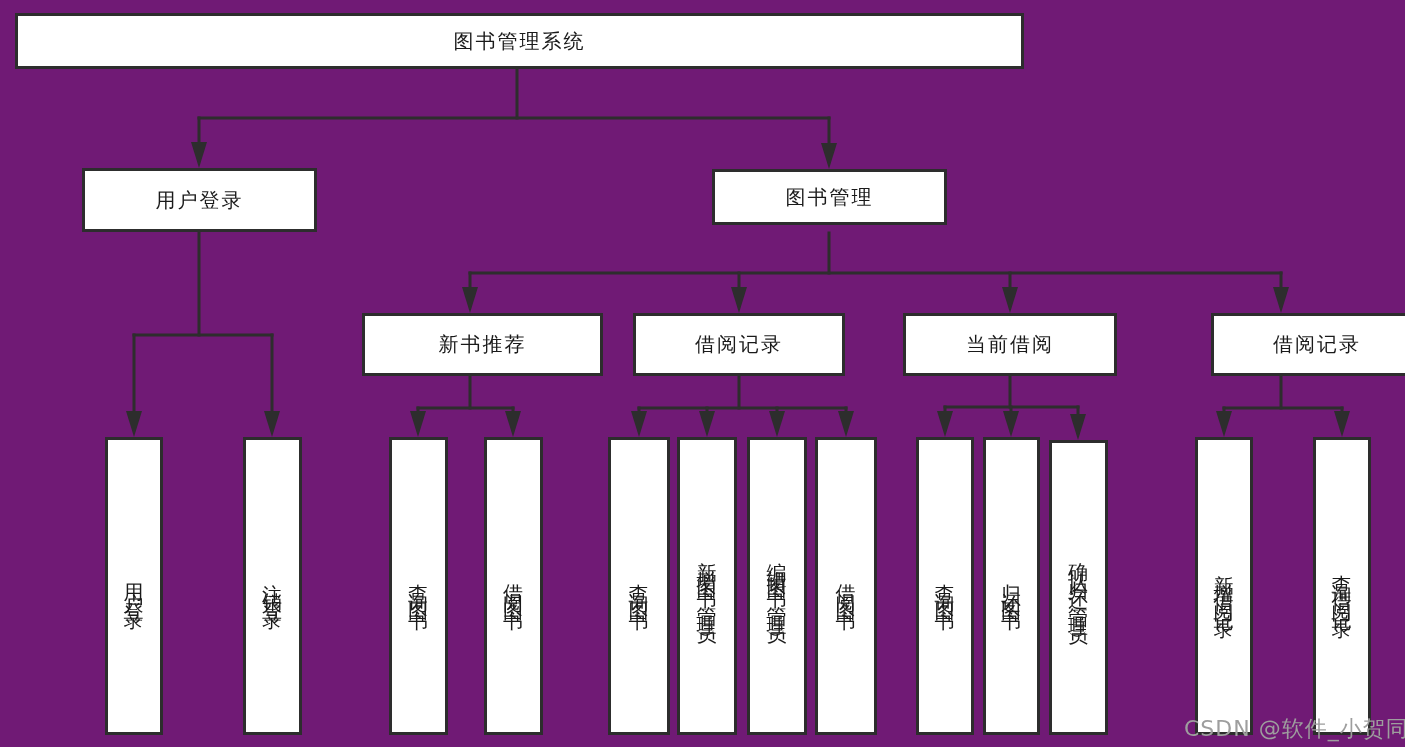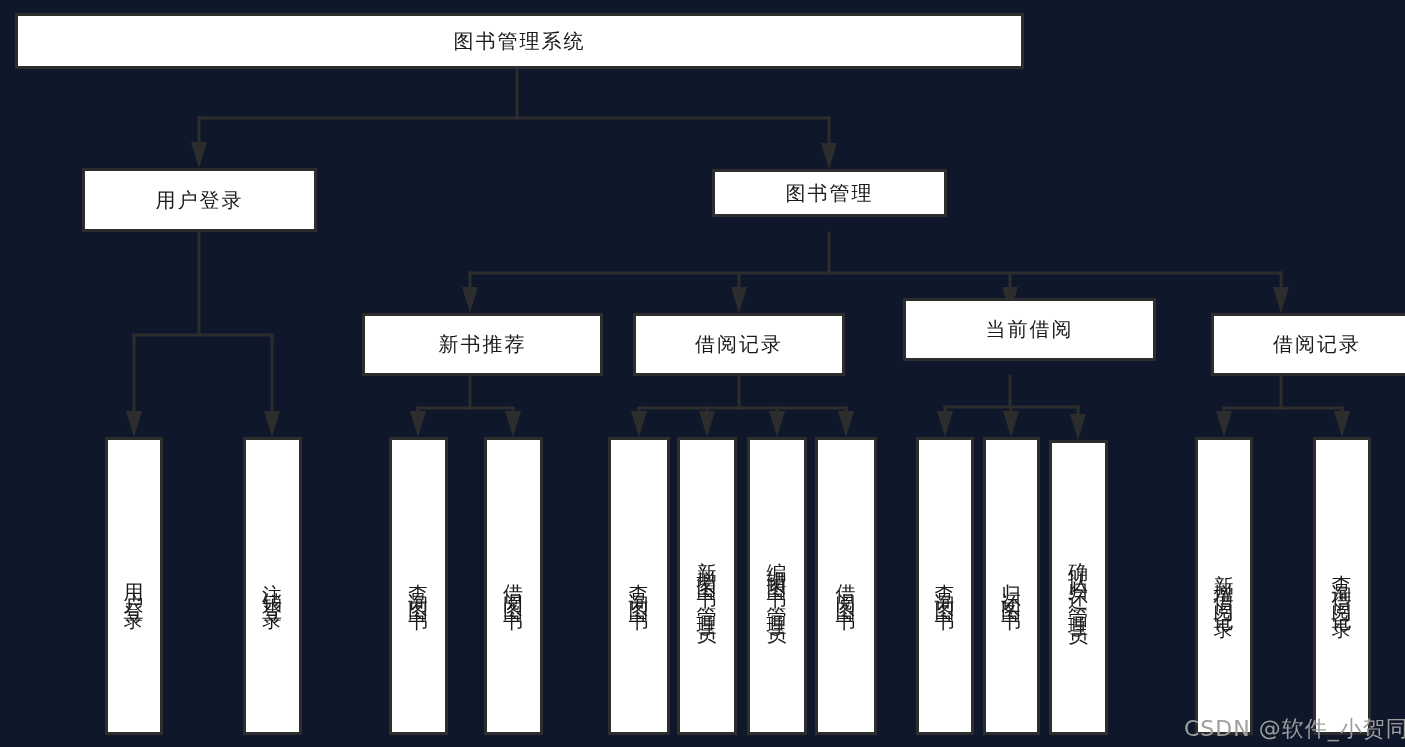--- a/index.html
+++ b/index.html
@@ -1,17 +1,17 @@
 <!DOCTYPE html>
 <html><head>
 <meta charset="utf-8">
 <style>
   html,body{margin:0;padding:0;background:#ffffff;}
   .canvas{
-    position:relative;width:1405px;height:747px;background:#0f172a;overflow:hidden;
+    position:relative;width:1405px;height:747px;background:#701a75;overflow:hidden;
     font-family:"DejaVu Sans","Liberation Sans",sans-serif;
   }
   #edges{position:absolute;left:0;top:0;z-index:1;}
   .node{
     position:absolute;z-index:2;background:#ffffff;
     border:3px solid #2d2d2d;box-sizing:border-box;
     display:flex;align-items:center;justify-content:center;
     color:#1a1a1a;
   }
   .node.h .lbl{font-size:20px;letter-spacing:2px;white-space:nowrap;}
@@ -84,31 +84,31 @@
       <polygon points="1334,411 1350,411 1342,437" fill="#2d2d2d"></polygon>
     </svg>
 
   <div class="node h" style="left:15px;top:13px;width:1009px;height:56px">
     <span class="lbl">图书管理系统</span>
   </div>
 
   <div class="node h" style="left:82px;top:168px;width:235px;height:64px">
     <span class="lbl">用户登录</span>
   </div>
-  <div class="node h" style="left:712px;top:169px;width:235px;height:48px">
+  <div class="node h" style="left:712px;top:169px;width:235px;height:56px">
     <span class="lbl">图书管理</span>
   </div>
 
   <div class="node h" style="left:362px;top:313px;width:241px;height:63px">
     <span class="lbl">新书推荐</span>
   </div>
   <div class="node h" style="left:633px;top:313px;width:212px;height:63px">
     <span class="lbl">借阅记录</span>
   </div>
-  <div class="node h" style="left:903px;top:298px;width:253px;height:63px">
+  <div class="node h" style="left:903px;top:313px;width:214px;height:63px">
     <span class="lbl">当前借阅</span>
   </div>
   <div class="node h" style="left:1211px;top:313px;width:212px;height:63px">
     <span class="lbl">借阅记录</span>
   </div>
 
   <div class="node v" style="left:105px;top:437px;width:58px;height:298px">
     <span class="lbl">用户登录</span>
   </div>
   <div class="node v" style="left:243px;top:437px;width:59px;height:298px">

